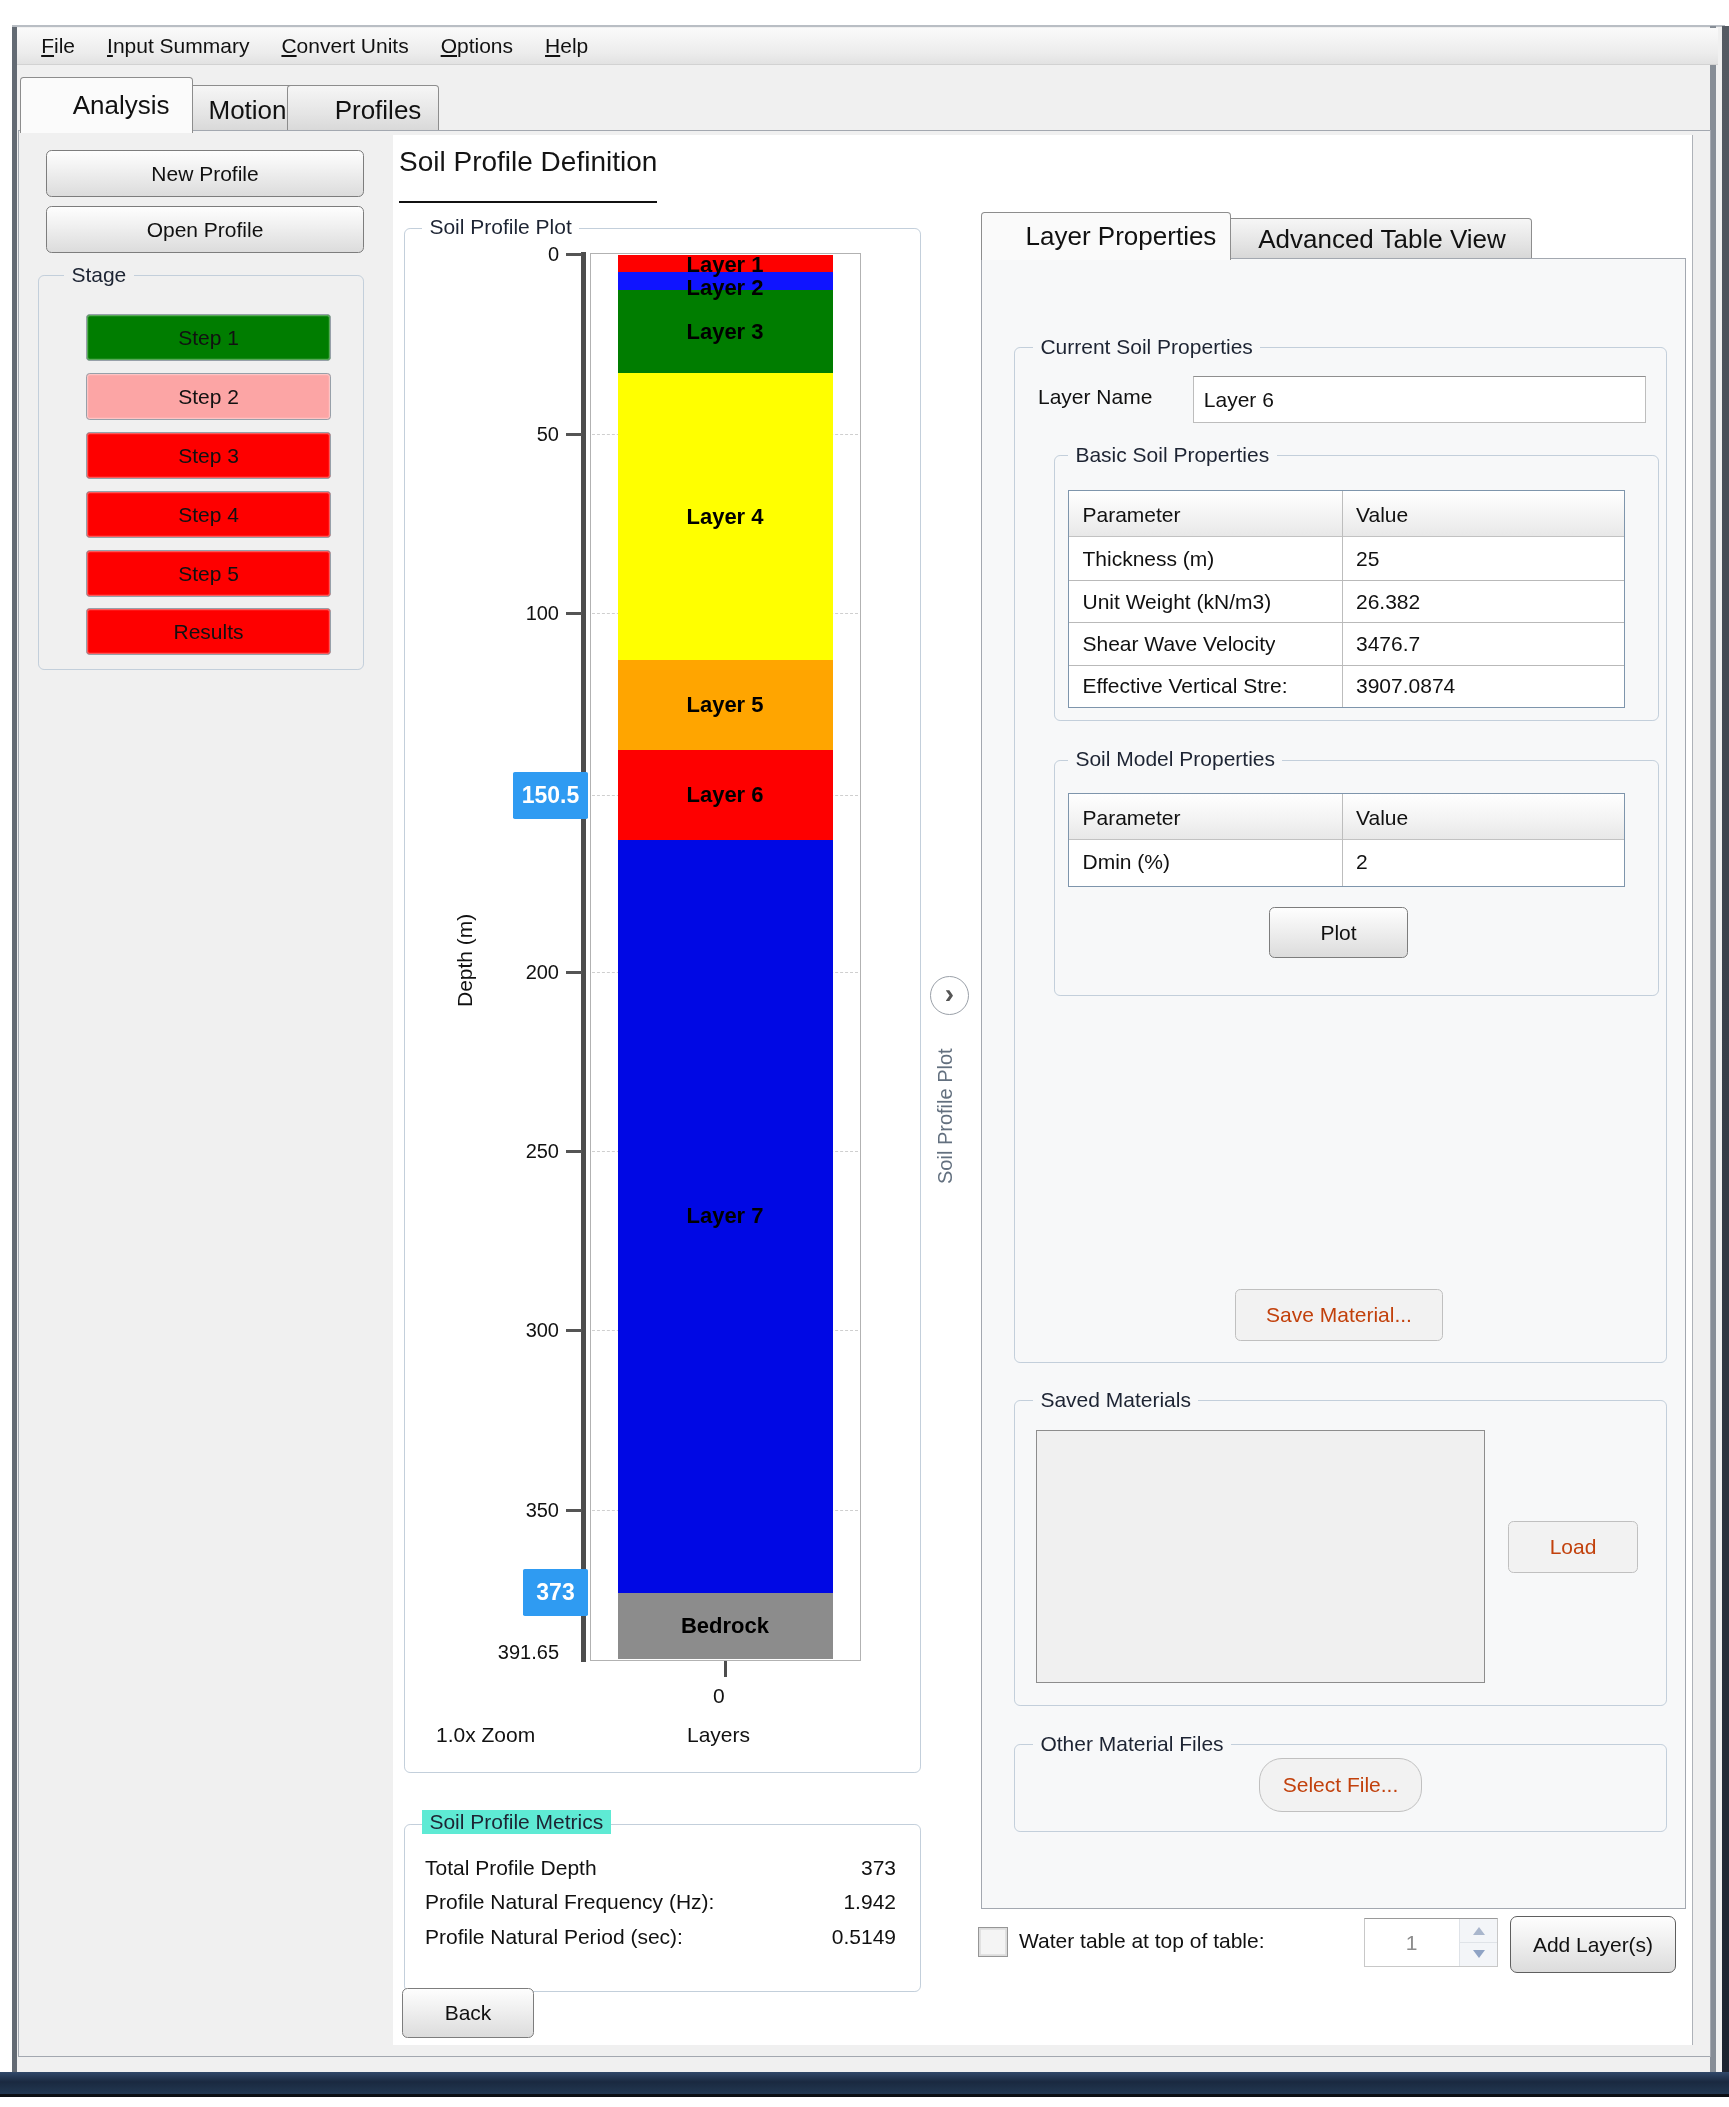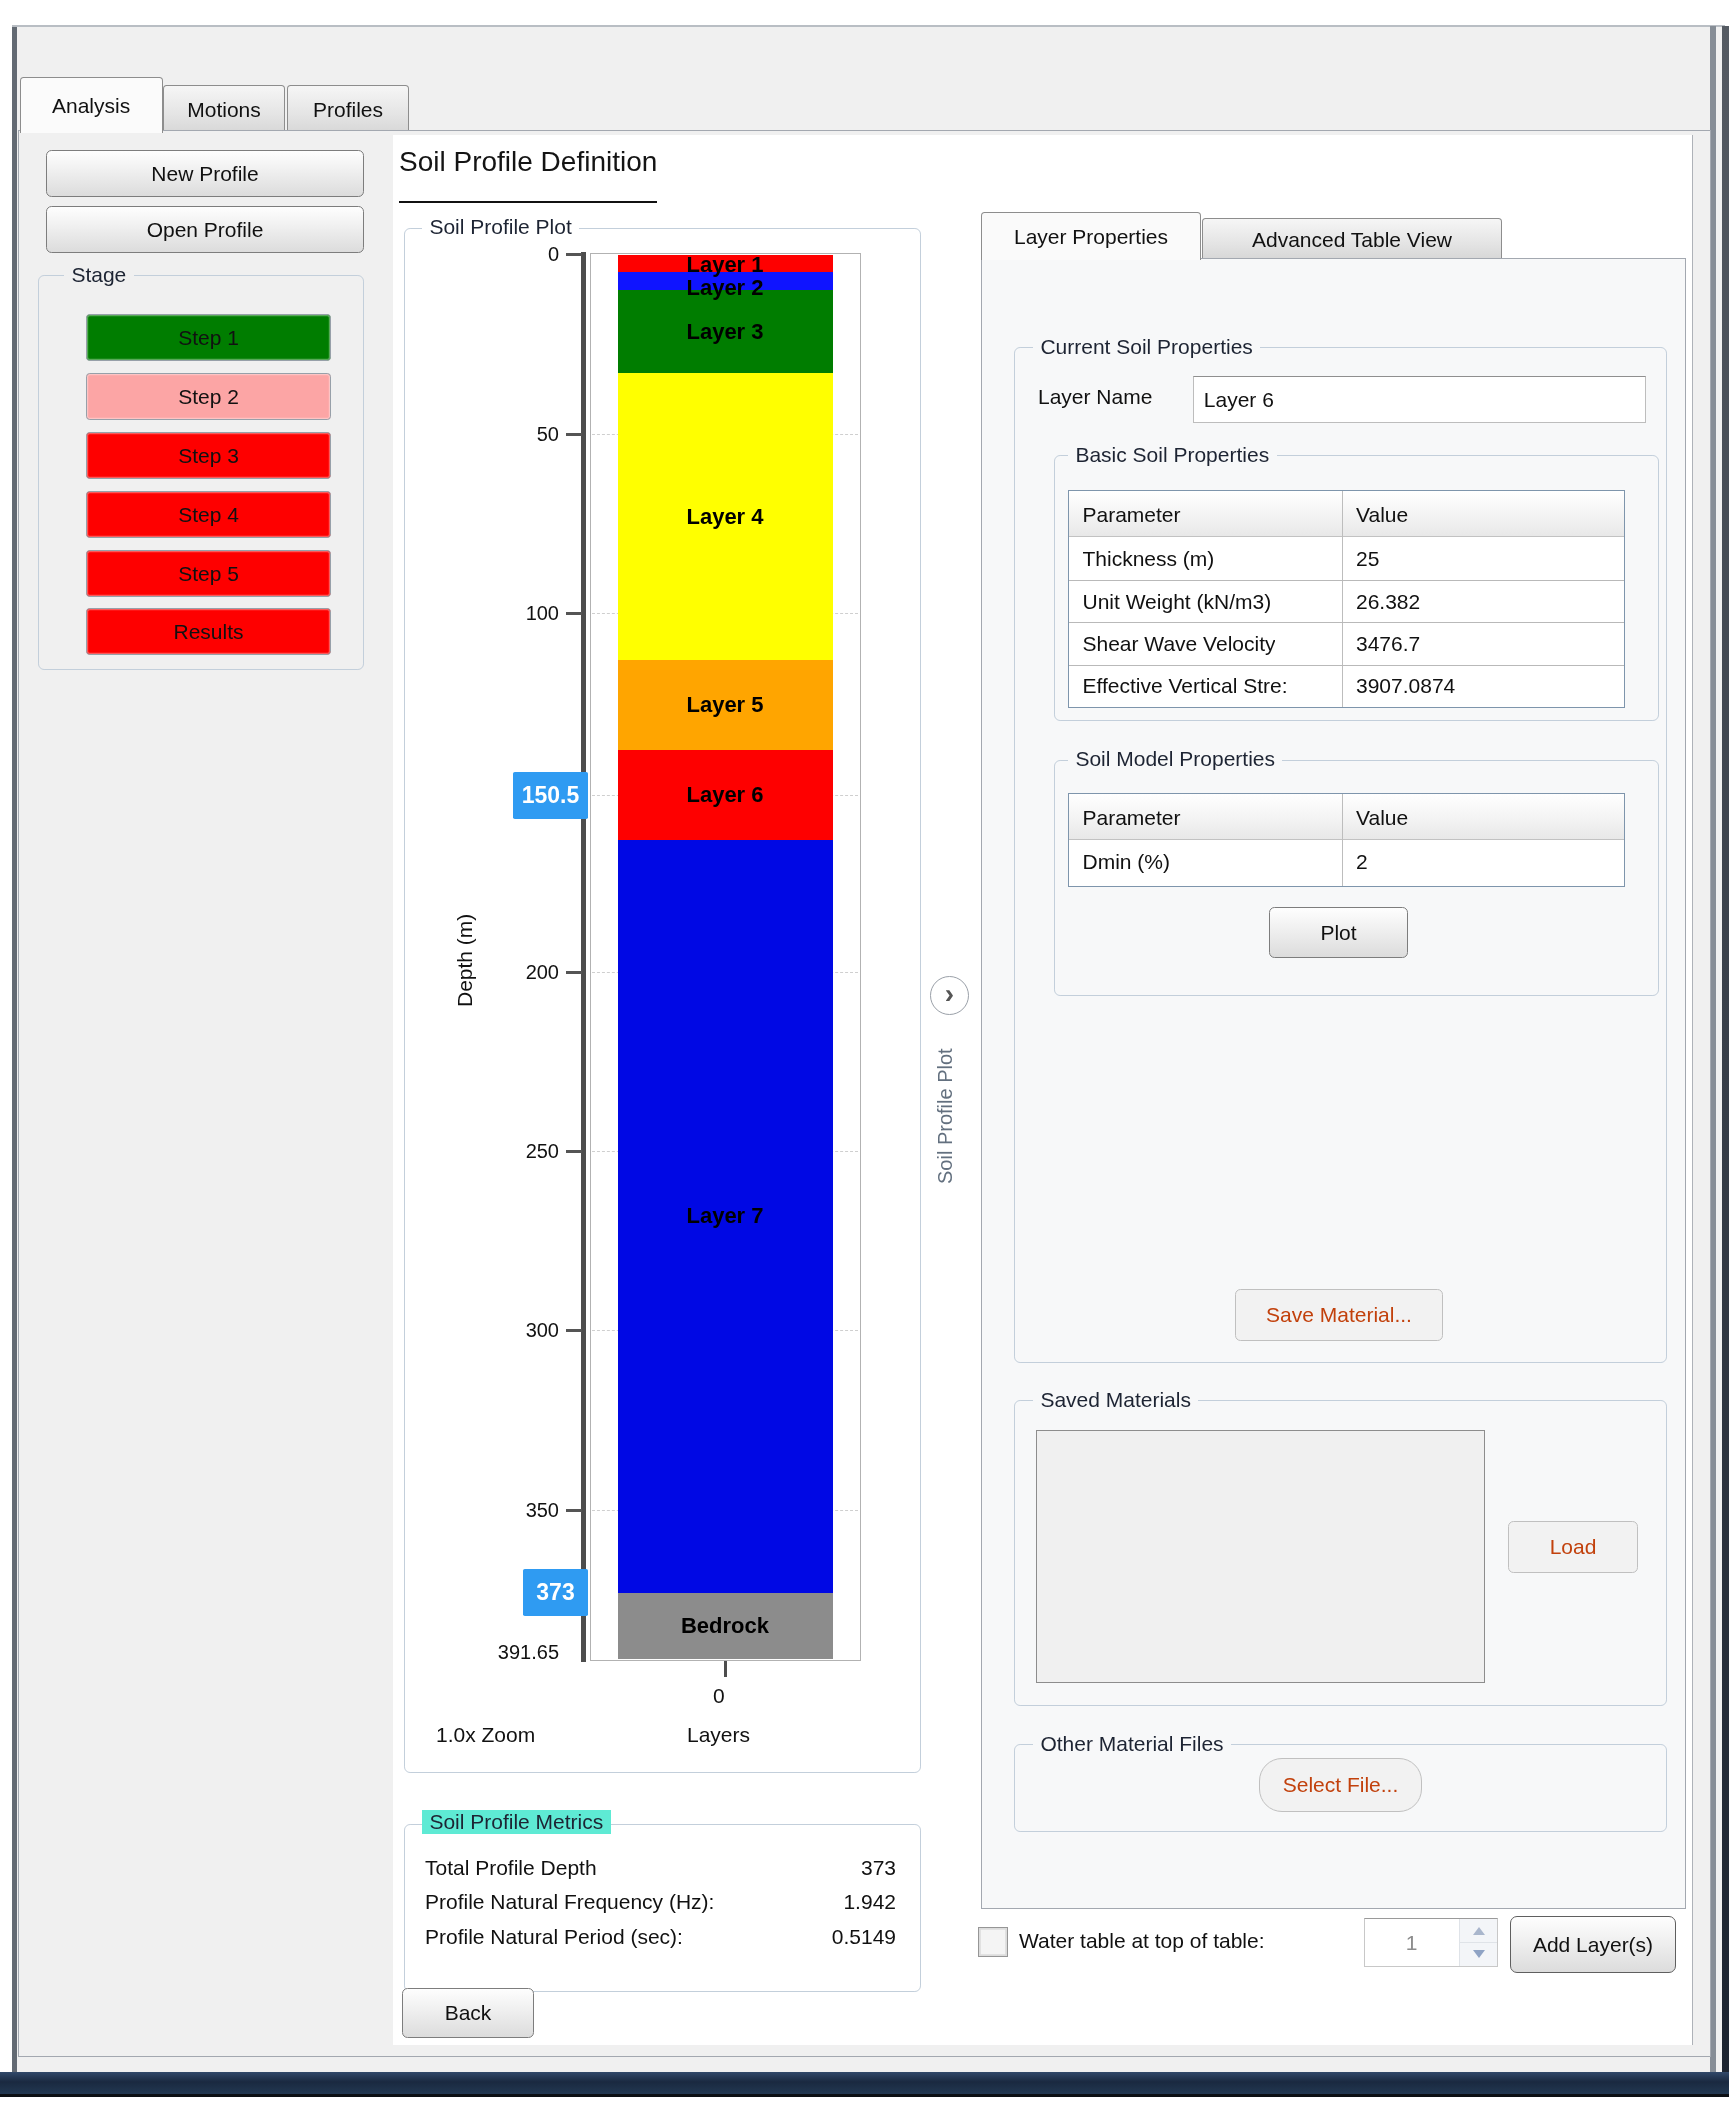--- a/index.html
+++ b/index.html
@@ -4,23 +4,23 @@
 <style>
   html,body{margin:0;padding:0;background:#ffffff;font-family:"Liberation Sans",sans-serif;}
   #root{position:relative;width:1730px;height:2108px;background:#ffffff;overflow:hidden;}
   .abs{position:absolute;}
   .winbg{background:#f0f0f0;}
   
   .menubar{display:flex;align-items:center;background:linear-gradient(#fafafa,#ececec 70%,#e2e2e2);border-bottom:1.2px solid #d2d2d2;}
   .menu-item{display:inline-block;font-size:21px;color:#111;padding:0 16px;line-height:34px;}
   .menu-item::first-letter{text-decoration:underline;}
   
-  .tab{display:flex;align-items:center;justify-content:center;font-size:21px;color:#111;
+  .tab{display:flex;align-items:center;justify-content:center;font-size:26px;color:#111;
        background:linear-gradient(#f6f6f6,#e4e4e4 60%,#d6d6d6);border:1.2px solid #8d8d8d;border-bottom:none;
-       border-radius:3.7px 3.7px 0 0;}
+       border-radius:3.7px 3.7px 0 0;padding-left:30px;}
   .tab.active{background:#fbfbfb;z-index:3;}
   
   .pane{border:1.8px solid #a3a8b0;background:#f0f0f0;}
   .grp{border:1.2px solid #c3cfdb;border-radius:6.1px;}
   .grp-title{position:absolute;font-size:21px;color:#1d2433;padding:0 7.4px;white-space:nowrap;z-index:4;}
   
   .btn{display:flex;align-items:center;justify-content:center;font-size:21px;color:#111;
        background:linear-gradient(#fefefe,#efefef 45%,#dcdcdc);border:1.8px solid #7d7d7d;border-radius:5.5px;}
   .btn.disabled{color:#c2410c;background:#f2f2f2;border-color:#c0c0c0;}
   .stepbtn{display:flex;align-items:center;justify-content:center;font-size:21px;color:#111;
@@ -50,20 +50,27 @@
 <div id="root">
 
   <div class="abs winbg" style="left:12.3px;top:26px;width:1713px;height:2046px;"></div>
   <div class="abs" style="left:12.3px;top:26px;width:4.3px;height:2046px;background:#636a73;"></div>
   <div class="abs" style="left:12.3px;top:24.5px;width:1713px;height:2.5px;background:#b9bec4;"></div>
   <div class="abs" style="left:1710px;top:26px;width:5.5px;height:2046px;background:#868d96;"></div>
   <div class="abs" style="left:1722px;top:26px;width:8px;height:2046px;background:linear-gradient(#555b63,#1c2430);"></div>
   <div class="abs" style="left:0;top:2072px;width:1730px;height:22px;background:linear-gradient(#31496a,#1a2940 45%,#223852);"></div>
   <div class="abs" style="left:0;top:2094px;width:1730px;height:3.1px;background:#0c0f14;"></div>
 
+  <div class="abs menubar" style="left:16.6px;top:28px;width:1693px;height:36px;padding-left:8.6px;">
+    <span class="menu-item">File</span>
+    <span class="menu-item">Input Summary</span>
+    <span class="menu-item">Convert Units</span>
+    <span class="menu-item">Options</span>
+    <span class="menu-item">Help</span>
+  </div>
 
   <div class="abs tab active" style="left:19.6px;top:77px;width:141px;height:55px;">Analysis</div>
   <div class="abs tab" style="left:163px;top:85px;width:120px;height:48px;">Motions</div>
   <div class="abs tab" style="left:287px;top:85px;width:120px;height:48px;">Profiles</div>
 
   <div class="abs pane" style="left:18.4px;top:130px;width:1691px;height:1925px;"></div>
 
   <div class="abs" style="left:393px;top:135px;width:1299px;height:1910px;background:#ffffff;border-right:1.8px solid #aeb2b8;"></div>
 
   <div class="abs btn" style="left:46px;top:206px;width:316px;height:45px;">Open Profile</div>

